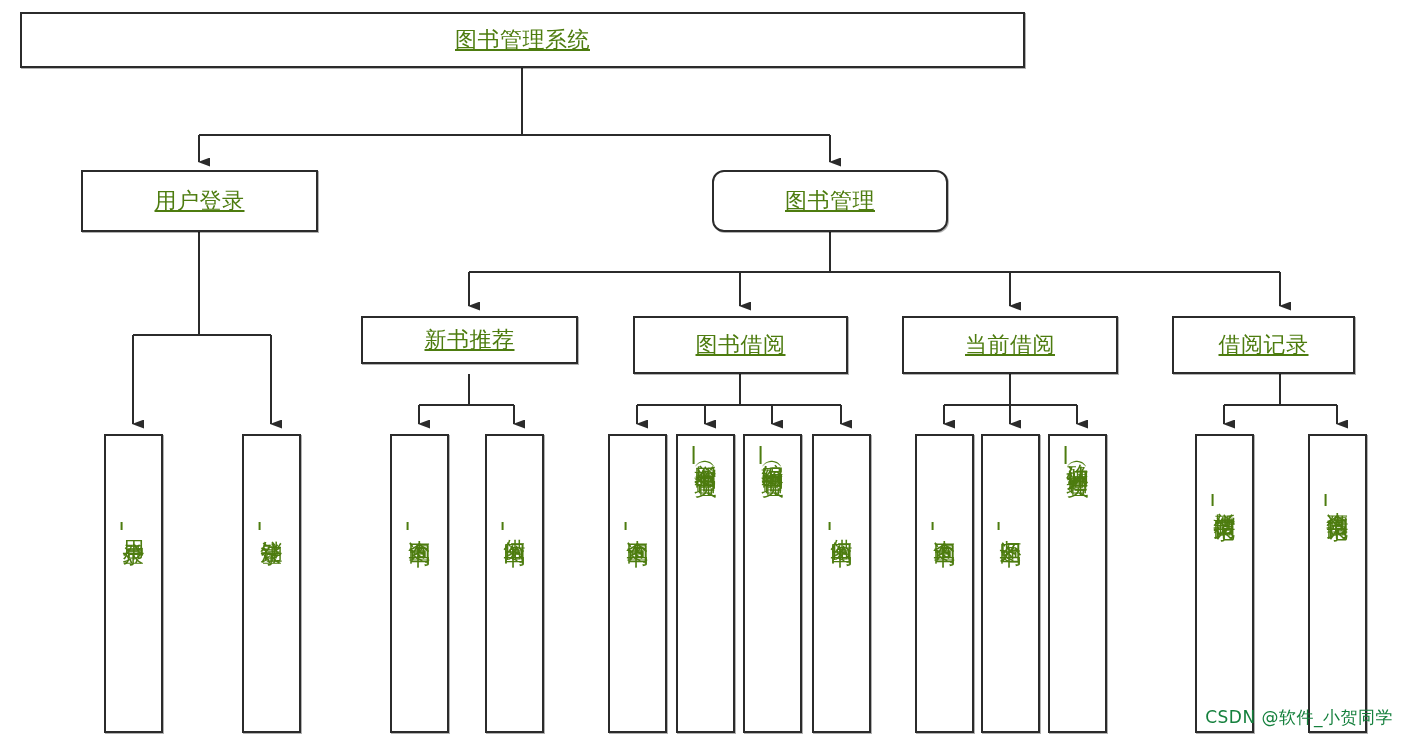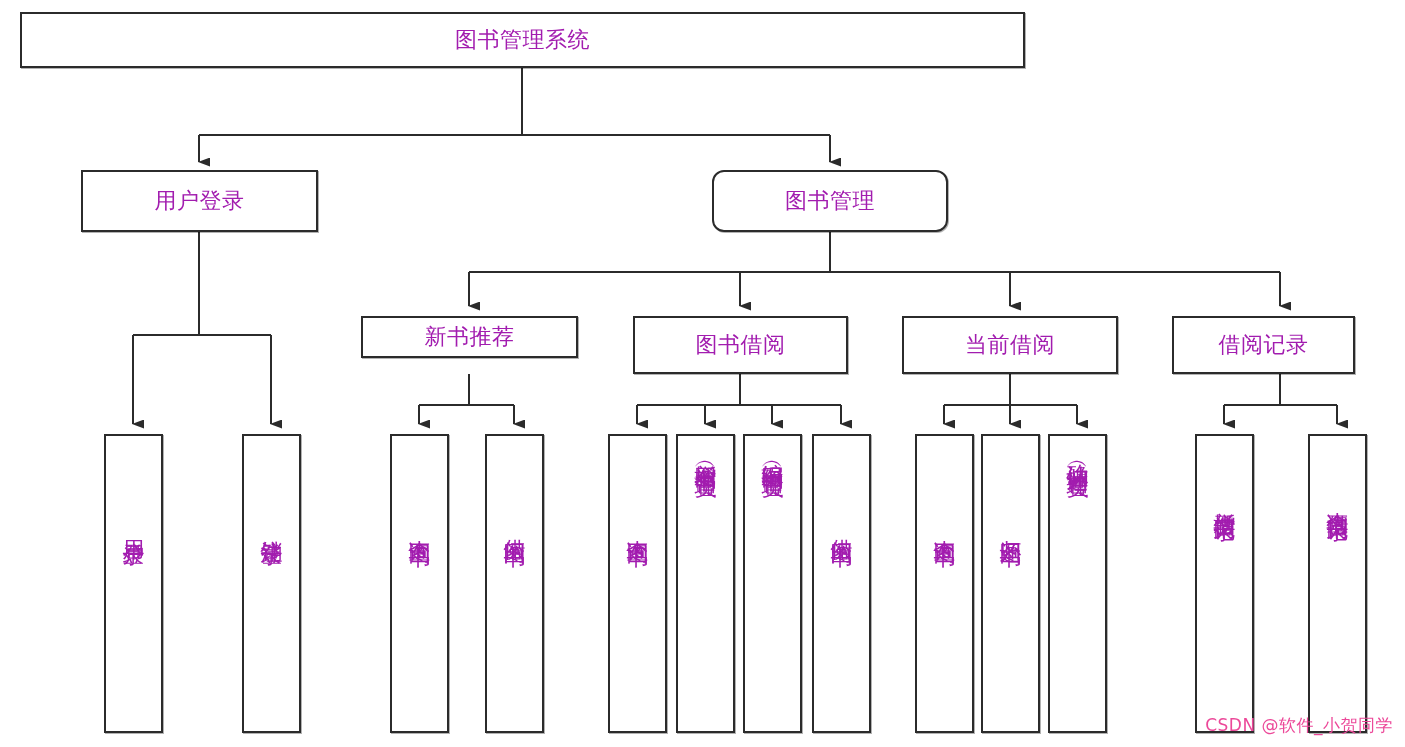--- a/index.html
+++ b/index.html
@@ -27,22 +27,23 @@
     height: 747px;
   }
   .node {
     position: absolute;
     box-sizing: border-box;
     border: 2px solid #2b2b2b;
     background: #ffffff;
     display: flex;
     align-items: center;
     justify-content: center;
-    color: #a21caf;
+    color: #4d7c0f;
     box-shadow: 1px 1px 0 rgba(0,0,0,0.30);
+    text-decoration: underline;
   }
   .node .label {
     display: block;
     letter-spacing: 0.5px;
   }
   .node.horizontal .label {
     font-size: 22px;
     line-height: 1.1;
     white-space: nowrap;
   }
@@ -62,23 +63,23 @@
   }
   .node.vertical.tallpad {
     padding-top: 58px;
   }
   .node.vertical.midpad {
     padding-top: 86px;
   }
   #watermark {
     position: absolute;
     right: 12px;
-    bottom: 10px;
+    bottom: 18px;
     font-size: 17px;
-    color: #ec4899;
+    color: #15803d;
     white-space: nowrap;
     letter-spacing: 0.5px;
     pointer-events: none;
   }
 </style>
 </head>
 <body>
 
 <div id="diagram-root">
 
@@ -139,21 +140,21 @@
     <span class="label">图书管理系统</span>
   </div>
 
   <div class="node horizontal" style="left:81px; top:170px; width:237px; height:62px;">
     <span class="label">用户登录</span>
   </div>
   <div class="node horizontal" style="left:712px; top:170px; width:236px; height:62px;border-radius:12px;">
     <span class="label">图书管理</span>
   </div>
 
-  <div class="node horizontal" style="left:361px; top:316px; width:217px; height:42px;">
+  <div class="node horizontal" style="left:361px; top:316px; width:217px; height:48px;">
     <span class="label">新书推荐</span>
   </div>
   <div class="node horizontal" style="left:633px; top:316px; width:215px; height:58px;text-align:right;">
     <span class="label">图书借阅</span>
   </div>
   <div class="node horizontal" style="left:902px; top:316px; width:216px; height:58px;text-align:right;">
     <span class="label">当前借阅</span>
   </div>
   <div class="node horizontal" style="left:1172px; top:316px; width:183px; height:58px;">
     <span class="label">借阅记录</span>

